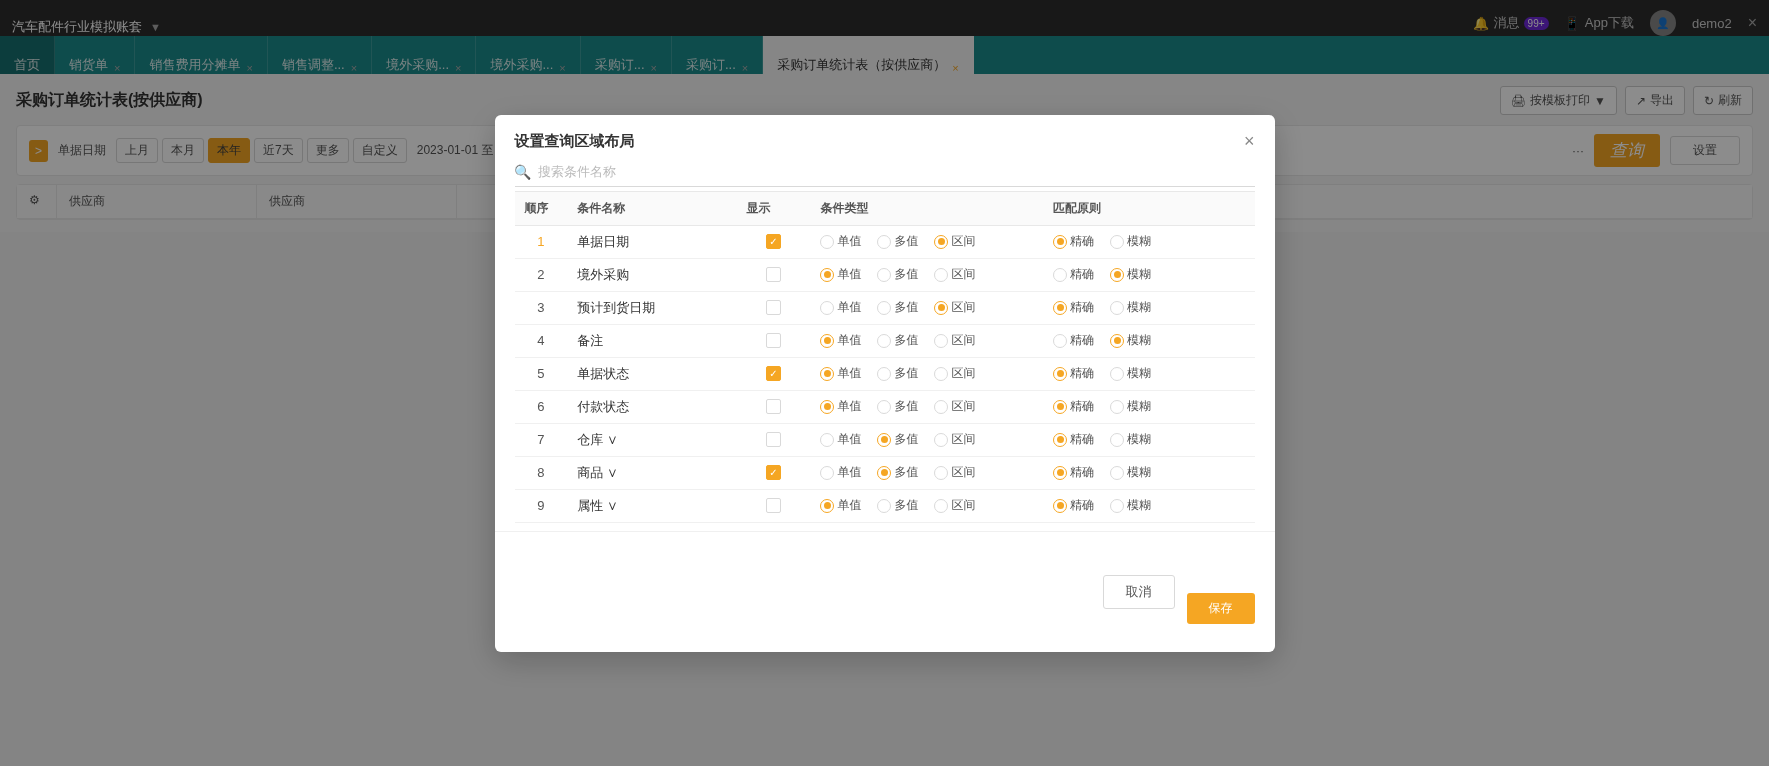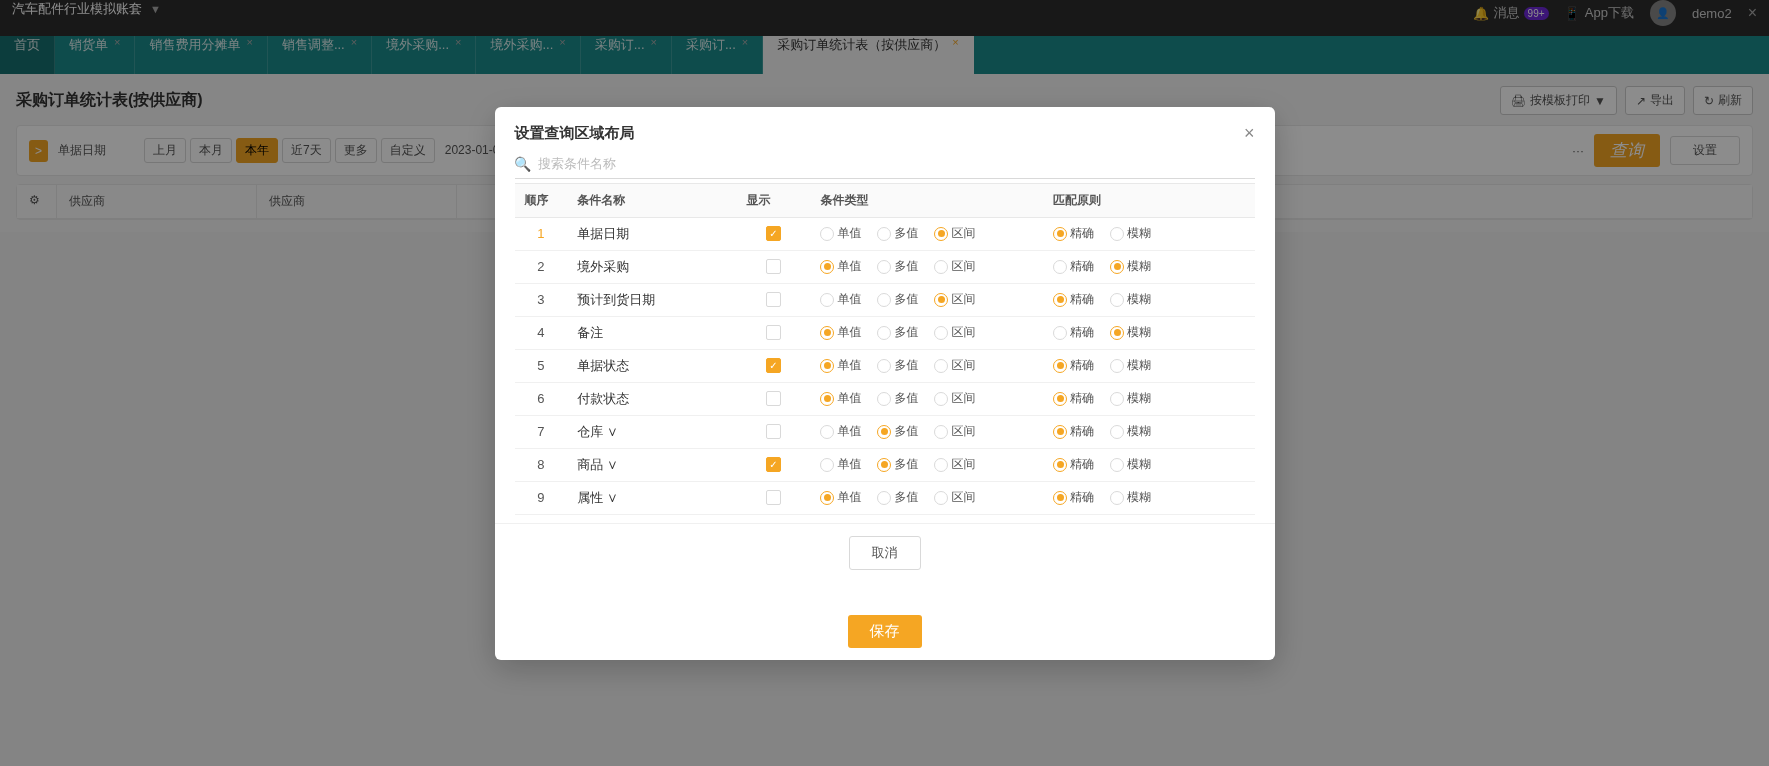--- a/index.html
+++ b/index.html
@@ -3,21 +3,21 @@
   <meta charset="utf-8">
   <style>
     * { box-sizing: border-box; margin: 0; padding: 0; }
     body { font-family: 'Microsoft YaHei', Arial, sans-serif; font-size: 13px; background: #f0f0f0; overflow: hidden; }
 
     
     .top-bar {
       background: #2d2d2d;
       height: 36px;
       display: flex;
-      align-items: flex-start;
+      align-items: flex-end;
       justify-content: space-between;
       padding: 0 12px;
       color: #ccc;
     }
     .top-bar-left { display: flex; align-items: center; gap: 8px; }
     .top-bar-logo { color: #fff; font-size: 13px; }
     .top-bar-dropdown { color: #aaa; font-size: 11px; }
     .top-bar-right { display: flex; align-items: center; gap: 16px; font-size: 13px; color: #ccc; }
     .notification-btn { display: flex; align-items: center; gap: 4px; cursor: pointer; }
     .badge { background: #6d28d9; color: #fff; font-size: 10px; padding: 1px 4px; border-radius: 8px; }
@@ -30,21 +30,21 @@
       background: #1a8a8a;
       height: 38px;
       display: flex;
       align-items: center;
       padding: 0 0 0 0;
       overflow: hidden;
     }
     .tab-item {
       height: 38px;
       display: flex;
-      align-items: flex-start;
+      align-items: flex-end;
       padding: 0 14px;
       color: rgba(255,255,255,0.85);
       font-size: 13px;
       cursor: pointer;
       white-space: nowrap;
       border-right: 1px solid rgba(255,255,255,0.15);
       position: relative;
     }
     .tab-item.home { background: #167070; }
     .tab-item.active { background: #f5f5f5; color: #333; }
@@ -73,21 +73,21 @@
       border: 1px solid #e8e8e8;
       border-radius: 4px;
       padding: 8px 12px;
       display: flex;
       align-items: center;
       gap: 10px;
       margin-bottom: 8px;
     }
     .filter-toggle { background: #f5a623; color: #fff; border: none; padding: 4px 6px; border-radius: 3px; cursor: pointer; font-size: 12px; }
     .filter-label { color: #555; font-size: 12px; }
-    .filter-date-btns { display: flex; align-items: center; gap: 4px; margin-left: 28px; }
+    .filter-date-btns { display: flex; align-items: center; gap: 4px; }
     .date-btn { border: 1px solid #d9d9d9; background: #fff; padding: 3px 8px; border-radius: 3px; cursor: pointer; font-size: 12px; color: #555; }
     .date-btn.active { background: #f5a623; color: #fff; border-color: #f5a623; }
     .date-range { font-size: 12px; color: #555; }
     .btn-query { background: #f5a623; color: #fff; border: none; padding: 5px 16px; border-radius: 3px; cursor: pointer; font-size: 17px; font-style: italic; }
     .btn-settings { border: 1px solid #d9d9d9; background: #fff; padding: 5px 22px; border-radius: 3px; cursor: pointer; font-size: 12px; color: #555; }
     .filter-more { font-size: 12px; color: #555; cursor: pointer; }
 
     
     .table-area { background: #fff; border: 1px solid #e8e8e8; border-radius: 4px; }
     .table-header-row { display: flex; border-bottom: 1px solid #e8e8e8; background: #fafafa; }
@@ -200,42 +200,41 @@
       cursor: pointer;
     }
     .checkbox-sq.checked { background: #f5a623; border-color: #f5a623; }
     .checkbox-sq.checked::after { content: '✓'; color: #fff; font-size: 10px; }
 
     
     .modal-footer {
       display: flex;
       align-items: center;
       justify-content: flex-end;
-      padding: 12px 20px;
+      padding: 28px 20px;
       border-top: 1px solid #f0f0f0;
       gap: 12px;
-      flex-direction: column;
     }
     .btn-cancel {
       border: 1px solid #d9d9d9;
       background: #fff;
       padding: 7px 22px;
       border-radius: 3px;
       cursor: pointer;
       font-size: 13px;
       color: #555;
     }
     .btn-save {
       background: #f5a623;
       color: #fff;
       border: none;
       padding: 7px 22px;
       border-radius: 3px;
       cursor: pointer;
-      font-size: 15px;
+      font-size: 12px;
       margin-top: 33px;
     }
 
     
     .modal-table-wrap::-webkit-scrollbar { width: 6px; }
     .modal-table-wrap::-webkit-scrollbar-track { background: #f0f0f0; }
     .modal-table-wrap::-webkit-scrollbar-thumb { background: #ccc; border-radius: 3px; }
 
     
     .col-order { width: 50px; }
@@ -329,21 +328,21 @@
   </div>
 
   <div class="filter-bar">
     <button class="filter-toggle">
       <span>&gt;</span>
     </button>
     <span class="filter-label">单据日期</span>
     <div class="filter-date-btns">
       <button class="date-btn">上月</button>
       <button class="date-btn">本月</button>
-      <button class="date-btn active" style="background:#f5a623;color:#000000;border-color:#f5a623;">本年</button>
+      <button class="date-btn active" style="background:#f5a623;color:#404040;border-color:#f5a623;">本年</button>
       <button class="date-btn">近7天</button>
       <button class="date-btn">更多</button>
       <button class="date-btn">自定义</button>
     </div>
     <span class="date-range">2023-01-01 至 2023-12-31</span>
     <span style="flex:1;"></span>
     <span class="filter-more">···</span>
     <button class="btn-query">查询</button>
     <button class="btn-settings">设置</button>
   </div>

